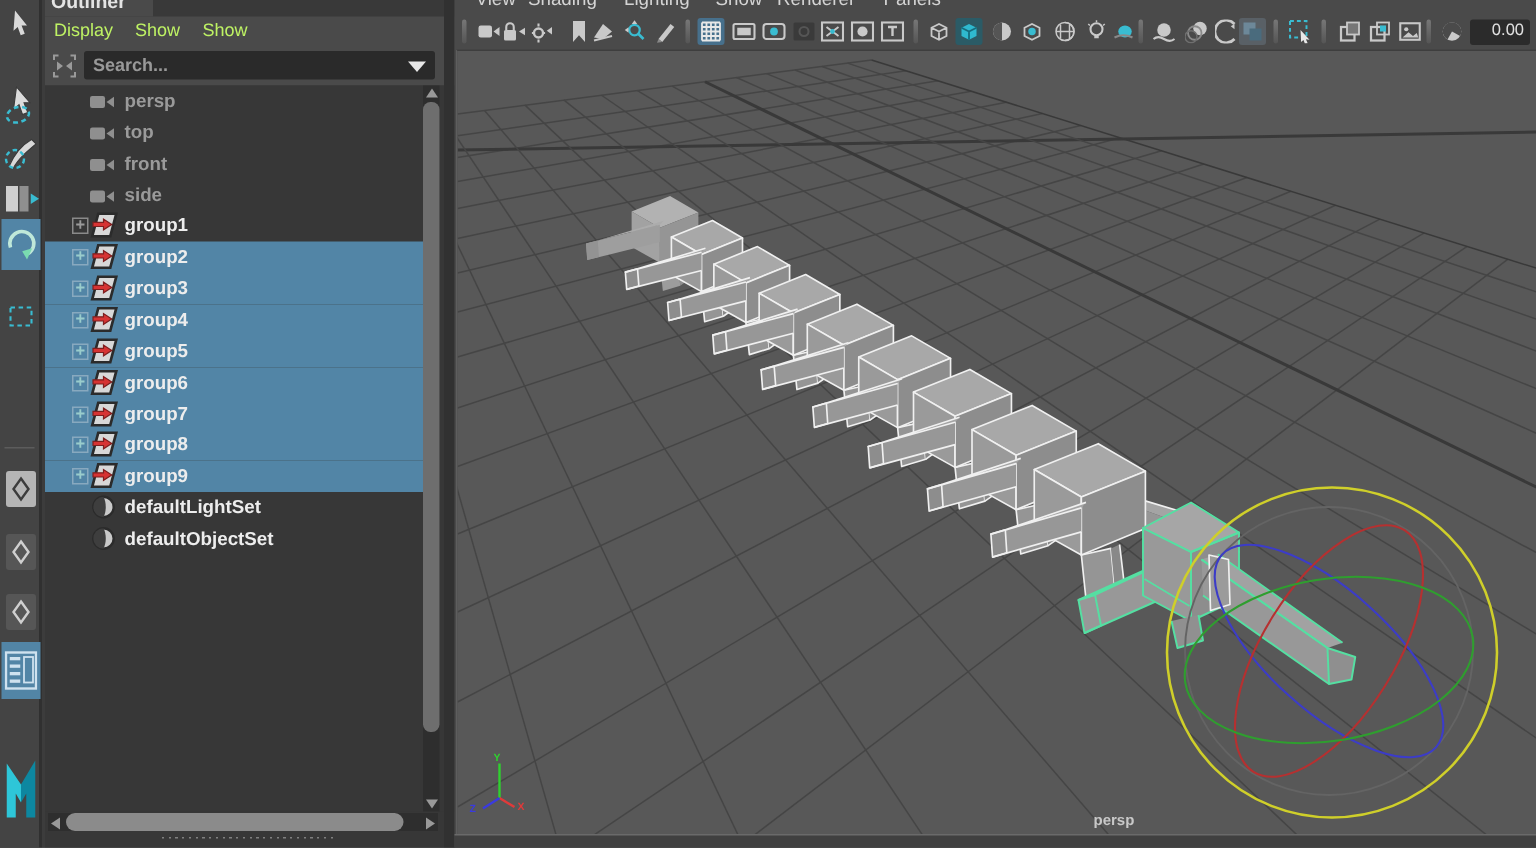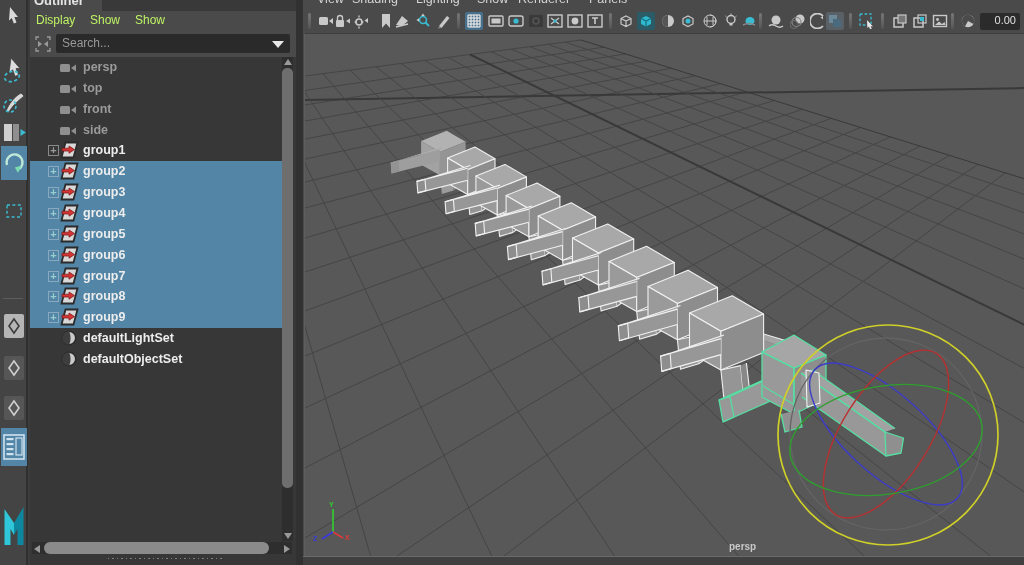--- a/index.html
+++ b/index.html
@@ -12,21 +12,21 @@
 
 #outl{position:absolute;left:30px;top:0;width:273px;height:565px;background:#373737}
 #otab{position:absolute;left:0;top:0;width:273px;height:29px;background:#393939}
 #otab .tab{position:absolute;left:0px;top:0;width:72px;height:11px;background:#4a4a4a;color:#e4e4e4;
  font-size:13px;font-weight:bold;overflow:hidden}
 #otab .tab i{position:absolute;left:4px;top:-7px;font-style:normal}
 #omenu{position:absolute;left:0;top:11px;width:273px;height:19px;background:#4a4a4a;color:#bef264;font-size:12px}
 #omenu span{position:absolute;top:2px}
 #osearch{position:absolute;left:0;top:30px;width:273px;height:27px;background:#4a4a4a}
 #osearch .box{position:absolute;left:26px;top:4px;width:234px;height:19px;background:#2a2a2a;border-radius:2px}
-#osearch .box .ph{position:absolute;left:6px;top:2px;color:#999;font-size:12px;font-weight:normal}
+#osearch .box .ph{position:absolute;left:6px;top:2px;color:#999;font-size:12px;font-weight:bold}
 #osearch .box .arr{position:absolute;right:6px;top:7px;width:0;height:0;border-left:6px solid transparent;
  border-right:6px solid transparent;border-top:7px solid #e8e8e8}
 #olist{position:absolute;left:0;top:57px;width:273px;height:484px;background:#373737;overflow:hidden}
 .row{position:absolute;left:0;width:253px;height:21px;font-size:12.5px;font-weight:bold;color:#ededed}
 .row.sel{background:#5285a6}
 .row .lbl{position:absolute;left:53px;top:3px;white-space:nowrap}
 .row.cam .lbl{color:#9a9a9a}
 .row .plus{position:absolute;left:18px;top:5px;width:11px;height:11px;border:1px solid #8a8a8a;color:#9a9a9a;
  font-size:11px;line-height:9px;text-align:center}
 .row.sel .plus{border-color:#88a9bf;color:#9cc}

